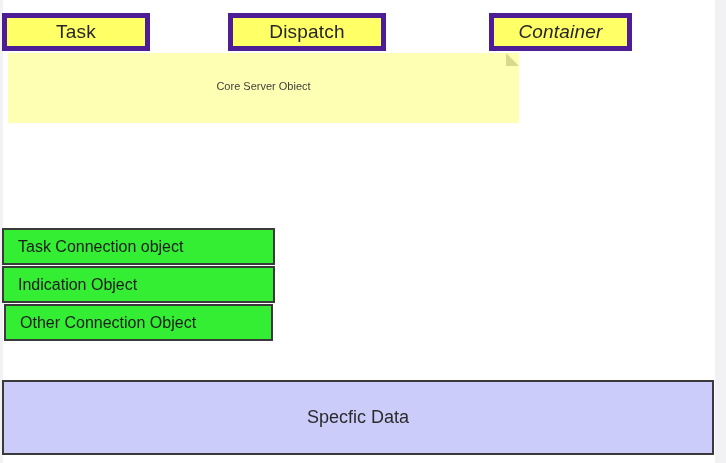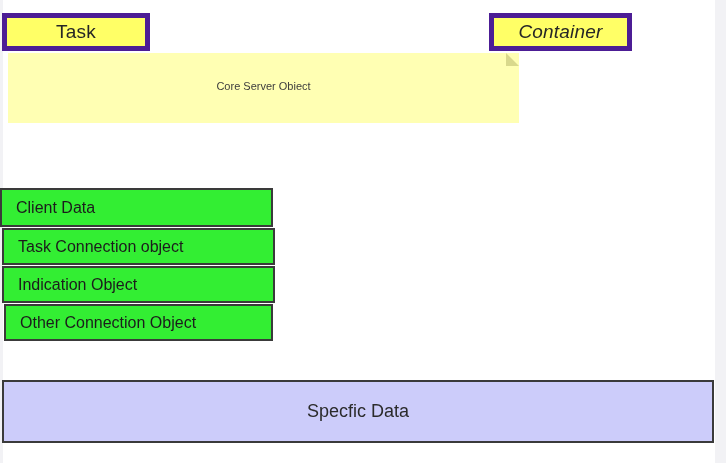--- a/index.html
+++ b/index.html
@@ -97,43 +97,43 @@
 
 <div id="canvas">
 
   <div class="gutter gutter-left"></div>
   <div class="gutter gutter-right"></div>
 
   <div class="node tag-box" style="left:2px;  top:13px; width:148px; height:38px;">
     <span>Task</span>
   </div>
 
+  <div class="node tag-box" style="left:228px; top:13px; width:158px; height:38px;">
+    <span>Dispatch</span>
+  </div>
 
   <div class="node tag-box" style="left:489px; top:13px; width:143px; height:38px;font-style:italic;">
     <span>Container</span>
   </div>
 
   <div class="node panel" style="left:8px; top:53px; width:511px; height:70px;">
     <span class="panel-label">Core Server Obiect</span>
     <span class="fold"></span>
   </div>
 
-  <div class="node green-box" style="left:0px; top:188px; width:273px; height:39px;">
-    <span>Client Data</span>
-  </div>
 
   <div class="node green-box" style="left:2px; top:228px; width:273px; height:37px;">
     <span>Task Connection object</span>
   </div>
 
   <div class="node green-box" style="left:4px; top:304px; width:269px; height:37px;">
     <span>Other Connection Object</span>
   </div>
 
   <div class="node green-box" style="left:2px; top:266px; width:273px; height:37px;">
     <span>Indication Object</span>
   </div>
 
-  <div class="node lavender-box" style="left:2px; top:380px; width:712px; height:63px;">
+  <div class="node lavender-box" style="left:2px; top:380px; width:712px; height:75px;">
     <span>Specfic Data</span>
   </div>
 
 </div>
 
 </body></html>

